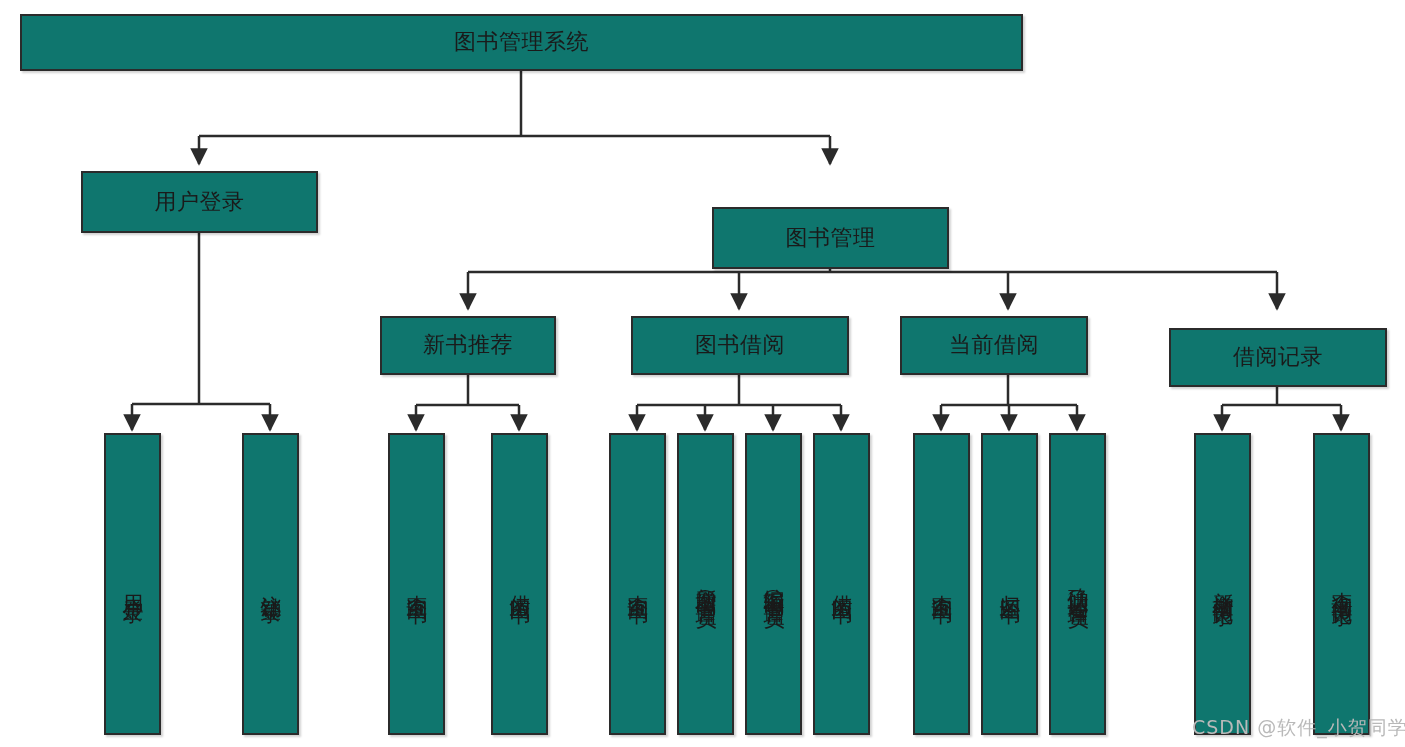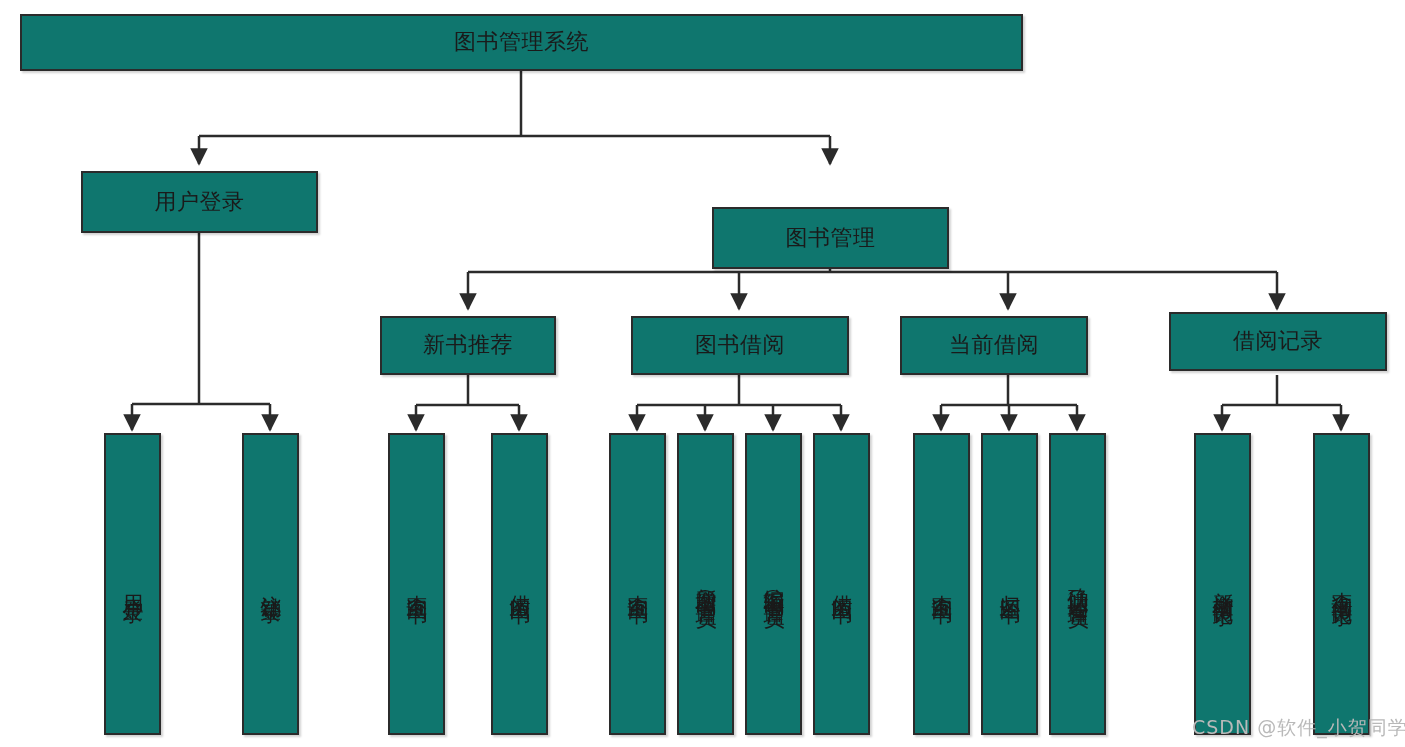--- a/index.html
+++ b/index.html
@@ -140,21 +140,21 @@
   </div>
 
   <div class="node" style="left:631px; top:316px; width:218px; height:59px;">
     <span class="label">图书借阅</span>
   </div>
 
   <div class="node" style="left:900px; top:316px; width:188px; height:59px;">
     <span class="label">当前借阅</span>
   </div>
 
-  <div class="node" style="left:1169px; top:312px; width:218px; height:59px;">
+  <div class="node" style="left:1169px; top:328px; width:218px; height:59px;">
     <span class="label">借阅记录</span>
   </div>
 
   <div class="node vertical" style="left:104px; top:433px; width:57px; height:302px;">
     <span class="label">用户登录</span>
   </div>
 
   <div class="node vertical" style="left:242px; top:433px; width:57px; height:302px;">
     <span class="label">注销登录</span>
   </div>

